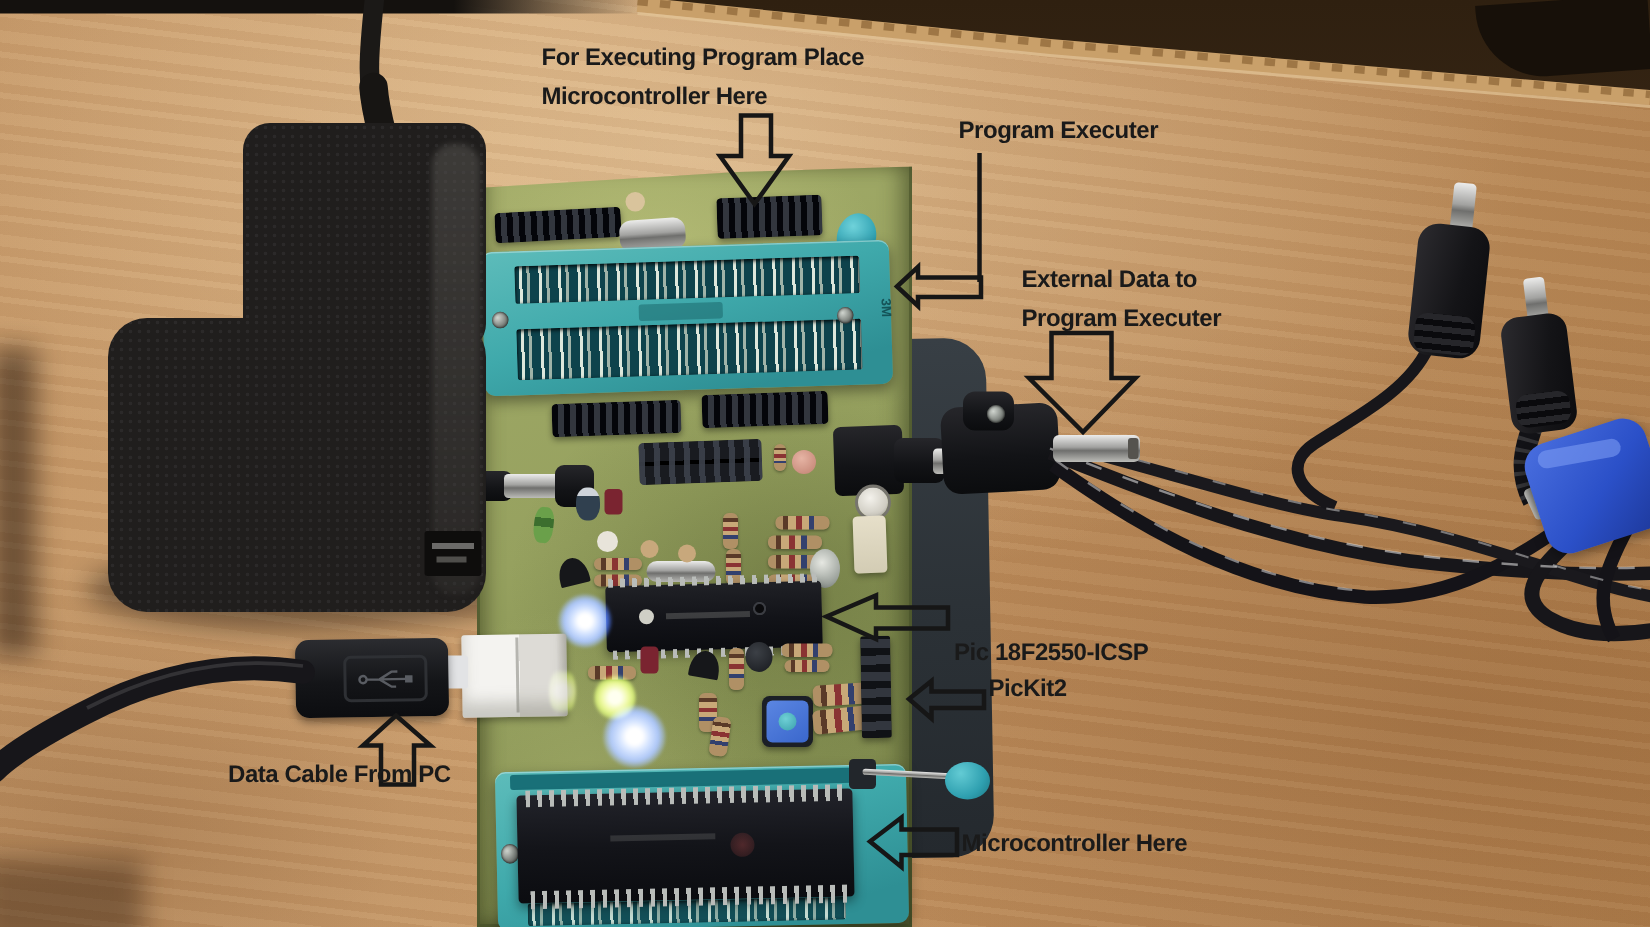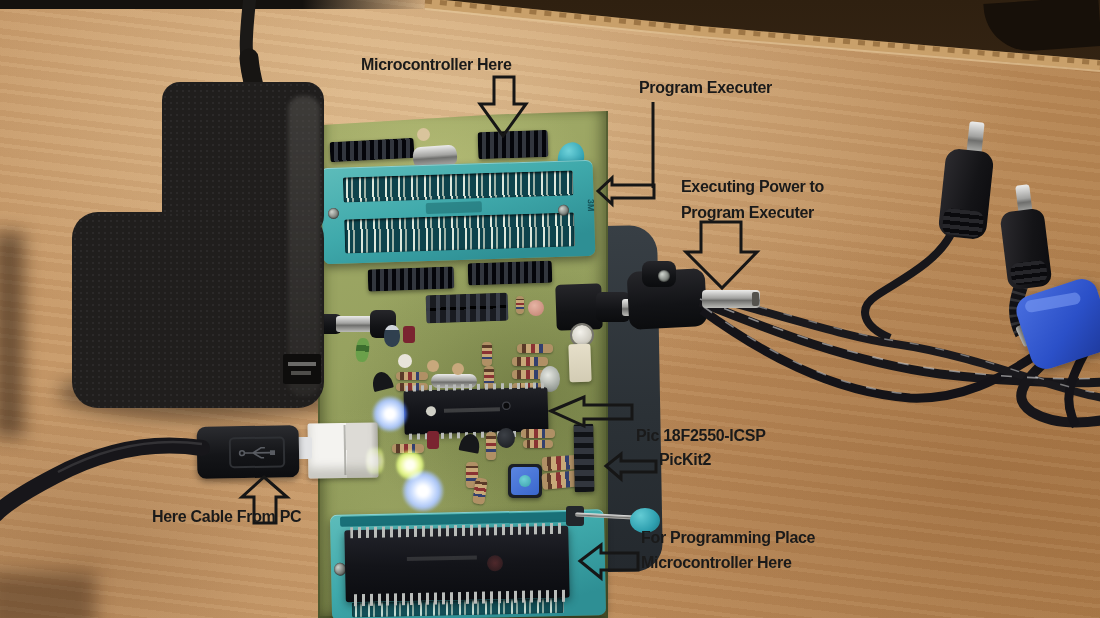--- a/index.html
+++ b/index.html
@@ -263,23 +263,23 @@
       <path d="M653,102 L653,188"></path>
       <polygon points="598,191 612,178 612,185 654,185 654,198 612,198 612,204"></polygon>
       <polygon points="701,222 741,222 741,252 757,252 722,288 686,252 701,252"></polygon>
       <polygon points="551,411 584,397 584,405 632,405 632,419 584,419 584,426"></polygon>
       <polygon points="606,466 621,454 621,461 656,461 656,472 621,472 621,479"></polygon>
       <polygon points="264,477 287,497 276,497 276,523 254,523 254,497 242,497"></polygon>
       <polygon points="580,561 601,545 601,553 638,553 638,570 601,570 601,578"></polygon>
     </g>
   </svg>
 
+  <div class="ann" style="left:361px;top:31px">For Executing Program Place</div>
   <div class="ann" style="left:361px;top:57px">Microcontroller Here</div>
   <div class="ann" style="left:639px;top:80px">Program Executer</div>
-  <div class="ann" style="left:681px;top:179px">Executing Power to</div>
+  <div class="ann" style="left:681px;top:179px">External Data to</div>
   <div class="ann" style="left:681px;top:205px">Program Executer</div>
   <div class="ann" style="left:636px;top:428px">Pic 18F2550-ICSP</div>
   <div class="ann" style="left:659px;top:452px">PicKit2</div>
-  <div class="ann" style="left:152px;top:509px">Here Cable From PC</div>
-  <div class="ann" style="left:641px;top:530px">For Programming Place</div>
+  <div class="ann" style="left:152px;top:509px">Data Cable From PC</div>
   <div class="ann" style="left:641px;top:555px">Microcontroller Here</div>
 
 </div>
 
 </body></html>

